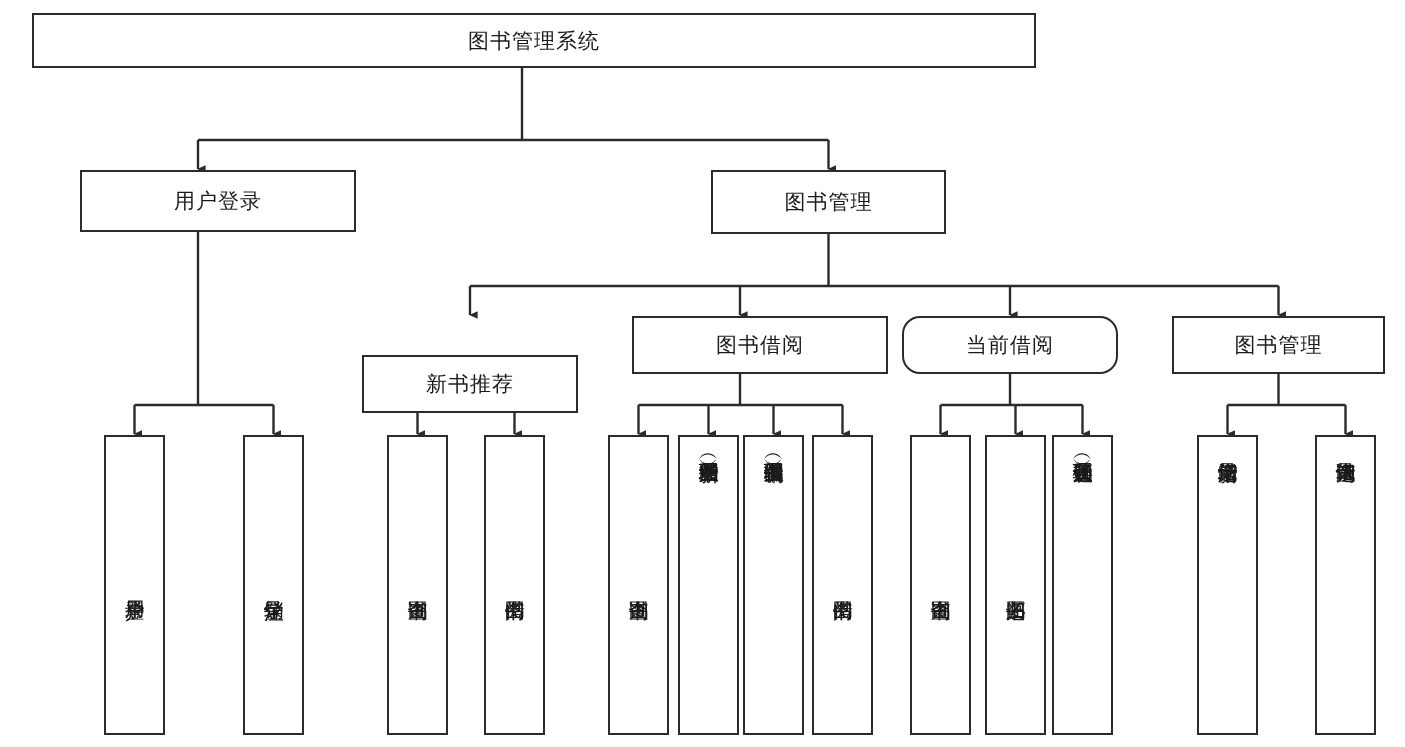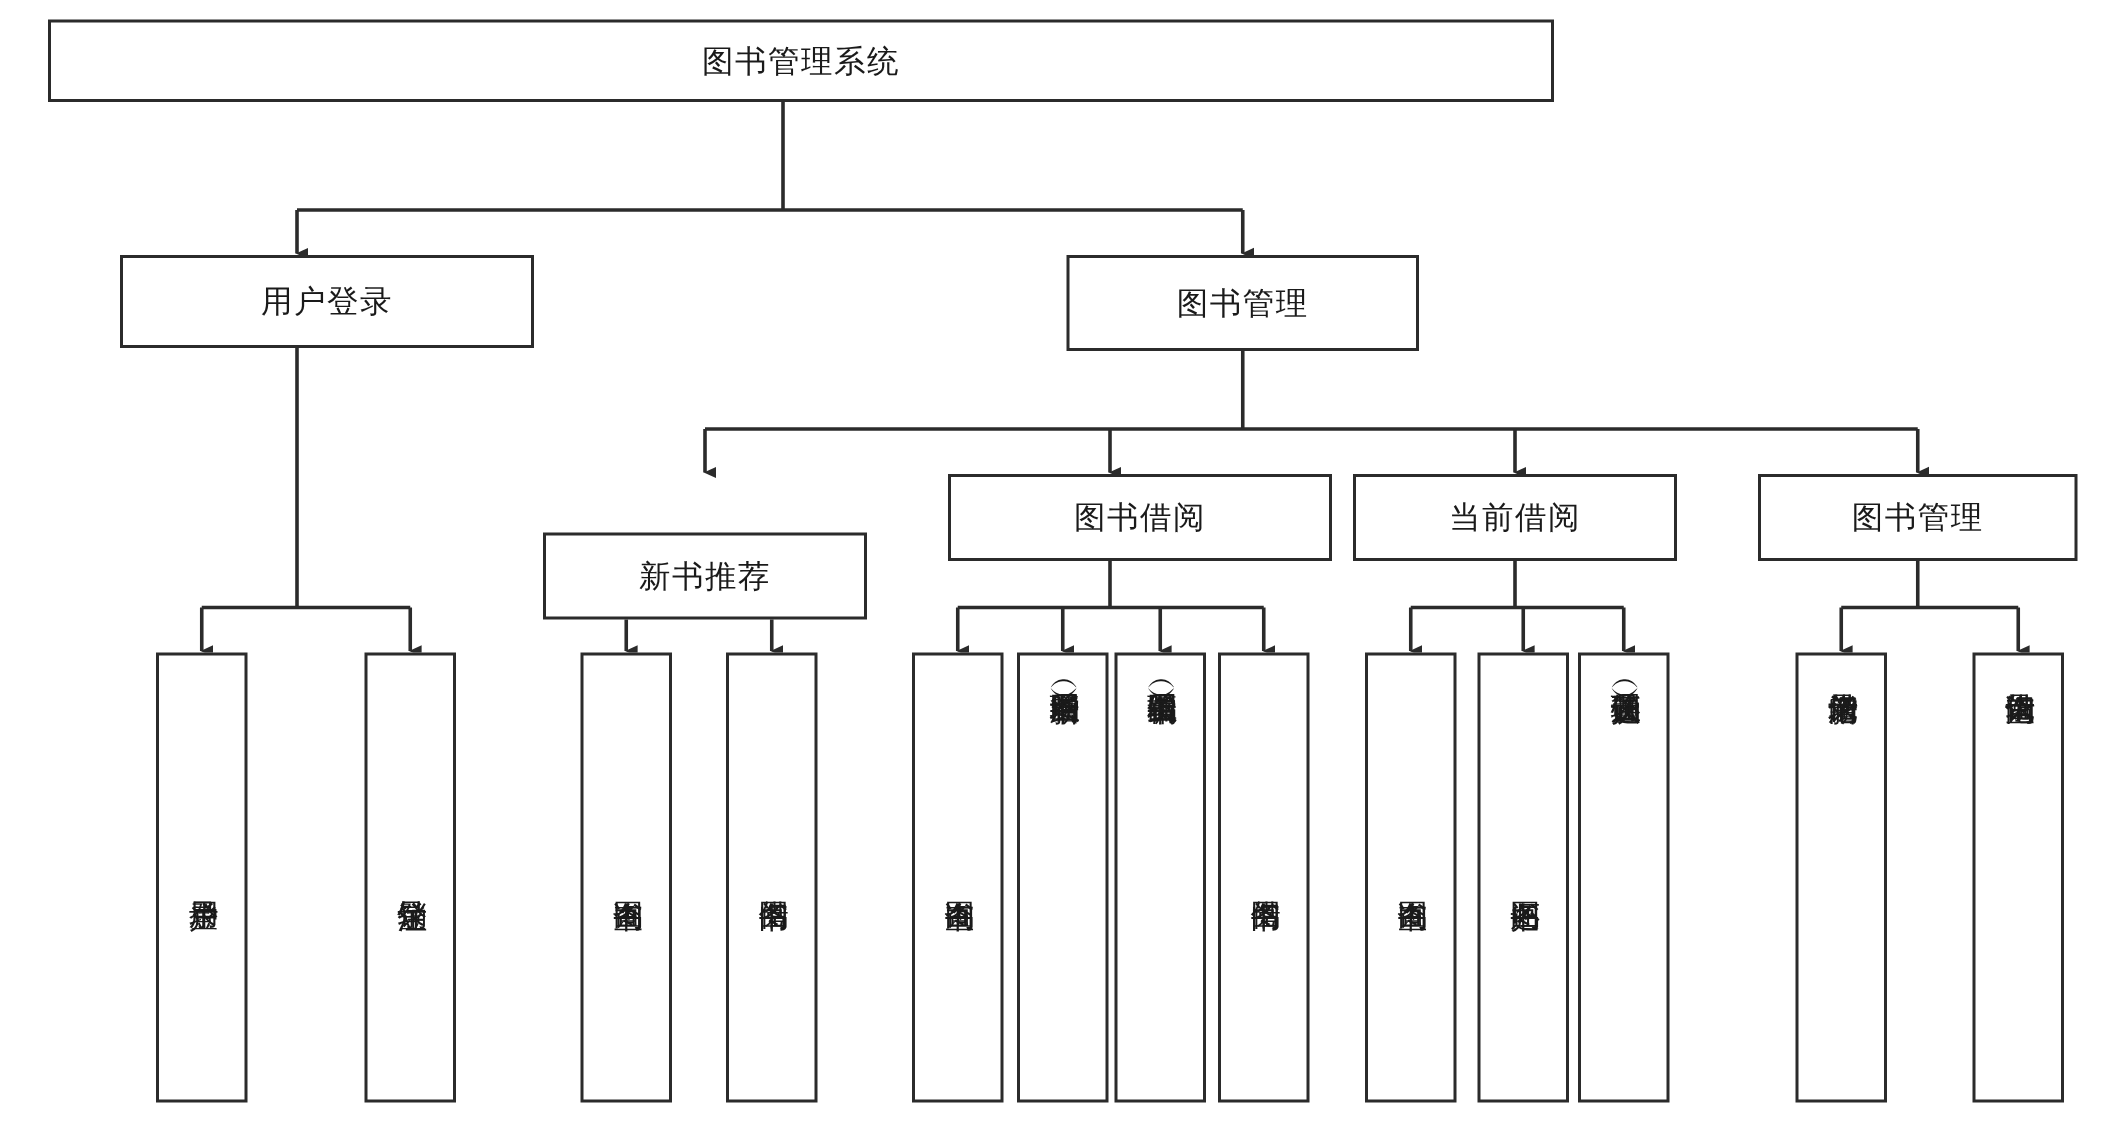--- a/index.html
+++ b/index.html
@@ -127,21 +127,21 @@
       </div>
       <div class="node-box horizontal" style="left: 711px; top: 170px; width: 235px; height: 64px;">
         <span class="label">图书管理</span>
       </div>
       <div class="node-box horizontal" style="left: 362px; top: 316px; width: 216px; height: 58px; margin-top: 39px;">
         <span class="label">新书推荐</span>
       </div>
       <div class="node-box horizontal" style="left: 632px; top: 316px; width: 256px; height: 58px;">
         <span class="label">图书借阅</span>
       </div>
-      <div class="node-box horizontal" style="left: 902px; top: 316px; width: 216px; height: 58px;">
+      <div class="node-box horizontal" style="left: 902px; top: 316px; width: 216px; height: 58px; border-radius: 18px;">
         <span class="label">当前借阅</span>
       </div>
       <div class="node-box horizontal" style="left: 1172px; top: 316px; width: 213px; height: 58px;">
         <span class="label">图书管理</span>
       </div>
       <div class="node-box vertical align-mid" style="left: 104px; top: 435px; width: 61px; height: 300px;">
         <span class="label">用户登录</span>
       </div>
       <div class="node-box vertical align-mid" style="left: 243px; top: 435px; width: 61px; height: 300px;">
         <span class="label">注销登录</span>

